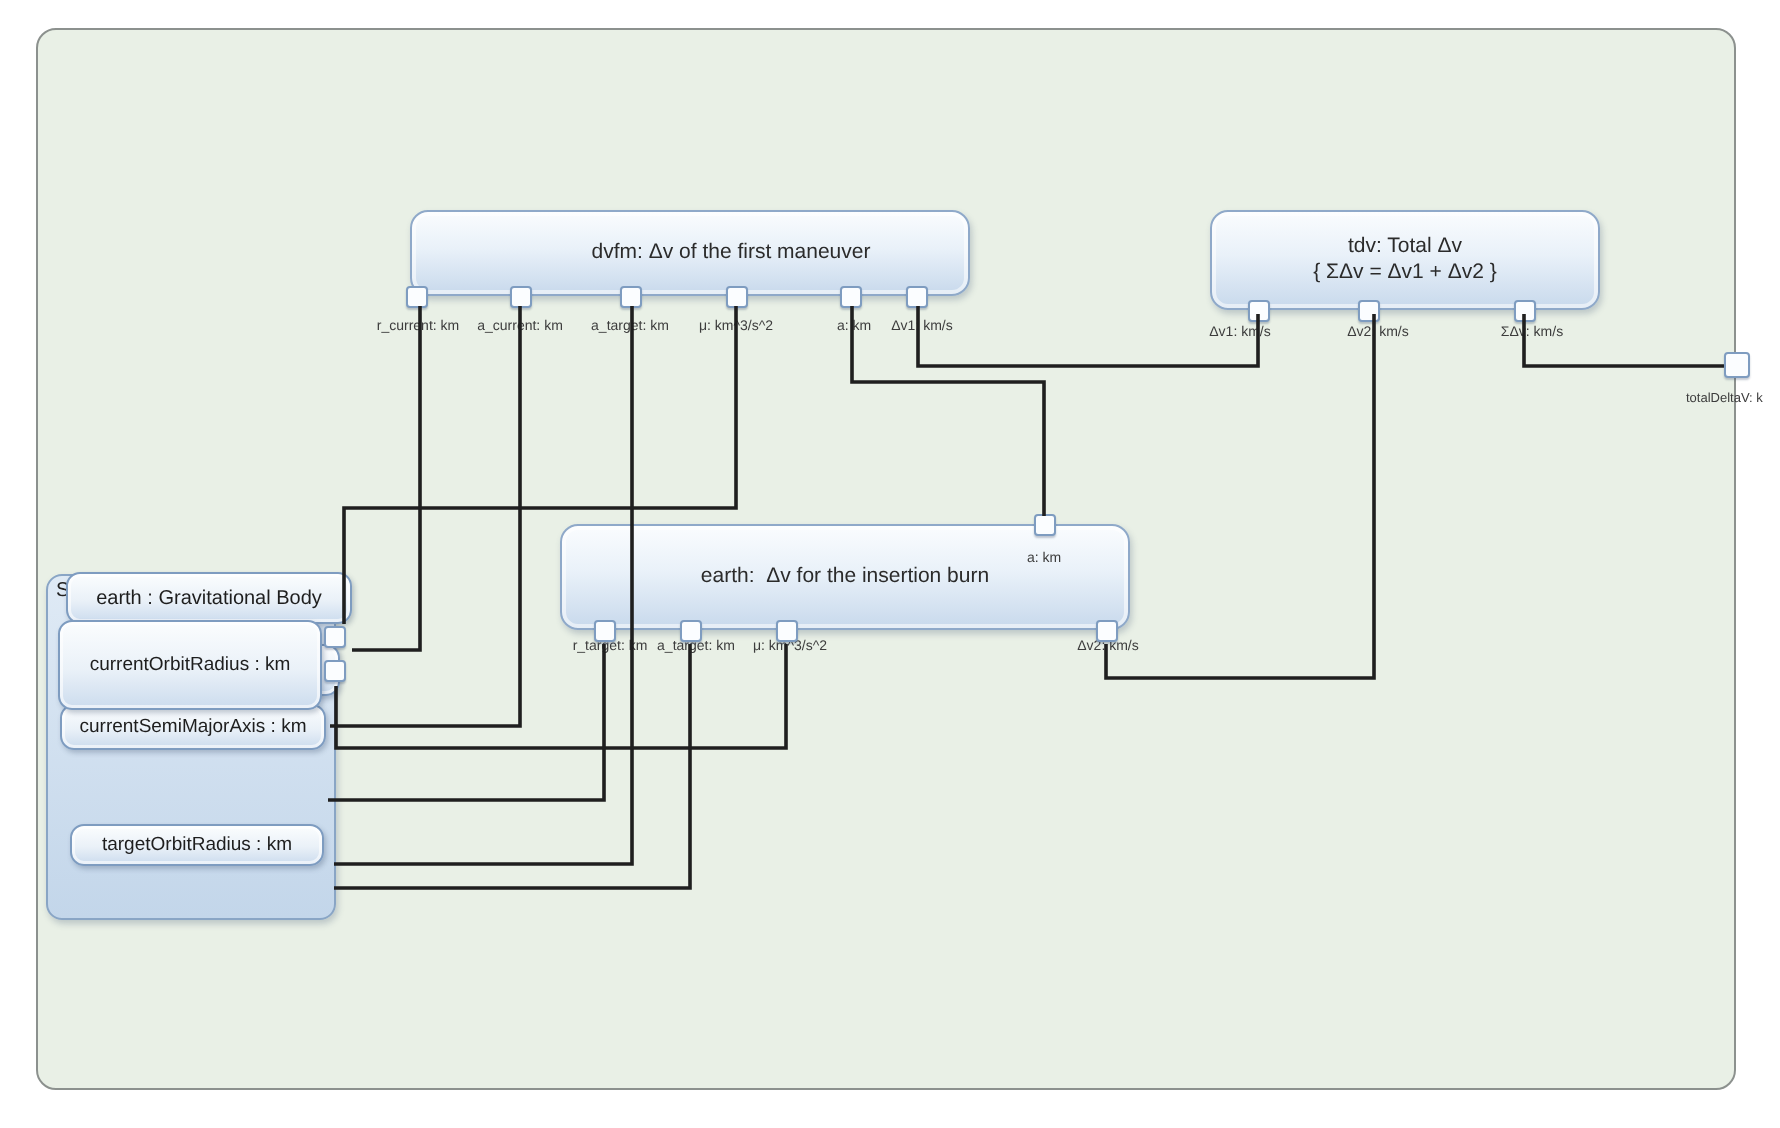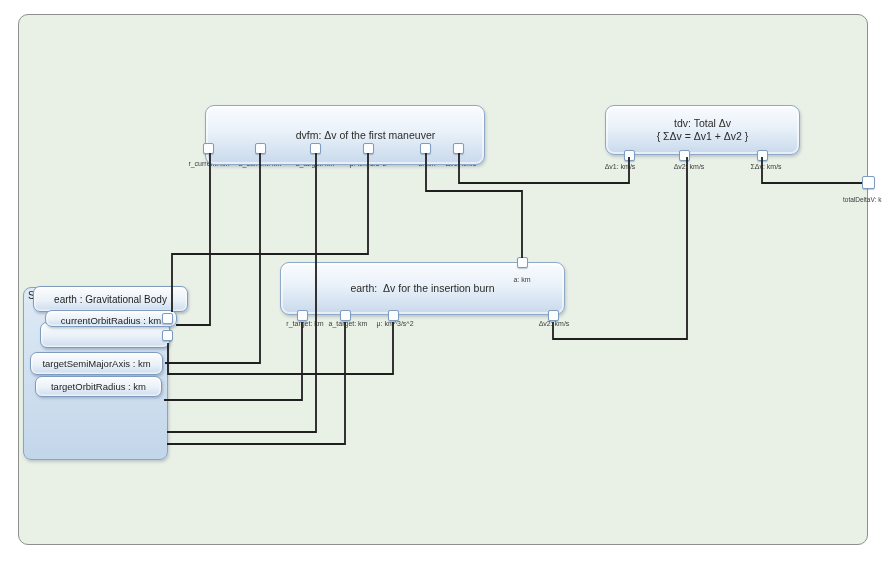--- a/index.html
+++ b/index.html
@@ -58,38 +58,38 @@
 <div id="stage">
 
   <div class="frame"></div>
 
   <div class="container-box z10">
     <span>S</span>
   </div>
 
   <div class="vbox z11" style="left:40px;top:322px;width:130px;height:26px;"></div>
 
-  <div class="vbox z13" style="left:33px;top:286px;width:155px;height:26px;font-size:10px;">
+  <div class="vbox z13" style="left:33px;top:286px;width:143px;height:26px;font-size:10px;">
     <span>earth : Gravitational Body</span>
   </div>
 
-  <div class="vbox z13" style="left:45px;top:310px;width:132px;height:17px;align-items:flex-end;">
+  <div class="vbox z13" style="left:29px;top:310px;width:132px;height:45px;">
     <span>currentOrbitRadius : km</span>
   </div>
   <div class="vbox z12" style="left:30px;top:352px;width:133px;height:23px;">
-    <span>targetSemiMajorAxis : km</span>
+    <span>currentSemiMajorAxis : km</span>
   </div>
-  <div class="vbox z12" style="left:35px;top:376px;width:127px;height:21px;">
+  <div class="vbox z12" style="left:35px;top:412px;width:127px;height:21px;">
     <span>targetOrbitRadius : km</span>
   </div>
 
   <div class="port z14" style="left:162px;top:313px;"></div>
   <div class="port z14" style="left:162px;top:330px;"></div>
 
-  <div class="cblock z12" style="left:205px;top:105px;width:280px;height:60px;padding-left:41px;">
+  <div class="cblock z12" style="left:205px;top:105px;width:280px;height:43px;padding-left:41px;">
     <span class="line">dvfm: Δv of the first maneuver</span>
   </div>
   <div class="port z14" style="left:203px;top:143px;"></div>
   <div class="port z14" style="left:255px;top:143px;"></div>
   <div class="port z14" style="left:310px;top:143px;"></div>
   <div class="port z14" style="left:363px;top:143px;"></div>
   <div class="port z14" style="left:420px;top:143px;"></div>
   <div class="port z14" style="left:453px;top:143px;"></div>
   <span class="plabel" style="left:209px;top:160px;">r_current: km</span>
   <span class="plabel" style="left:260px;top:160px;">a_current: km</span>

